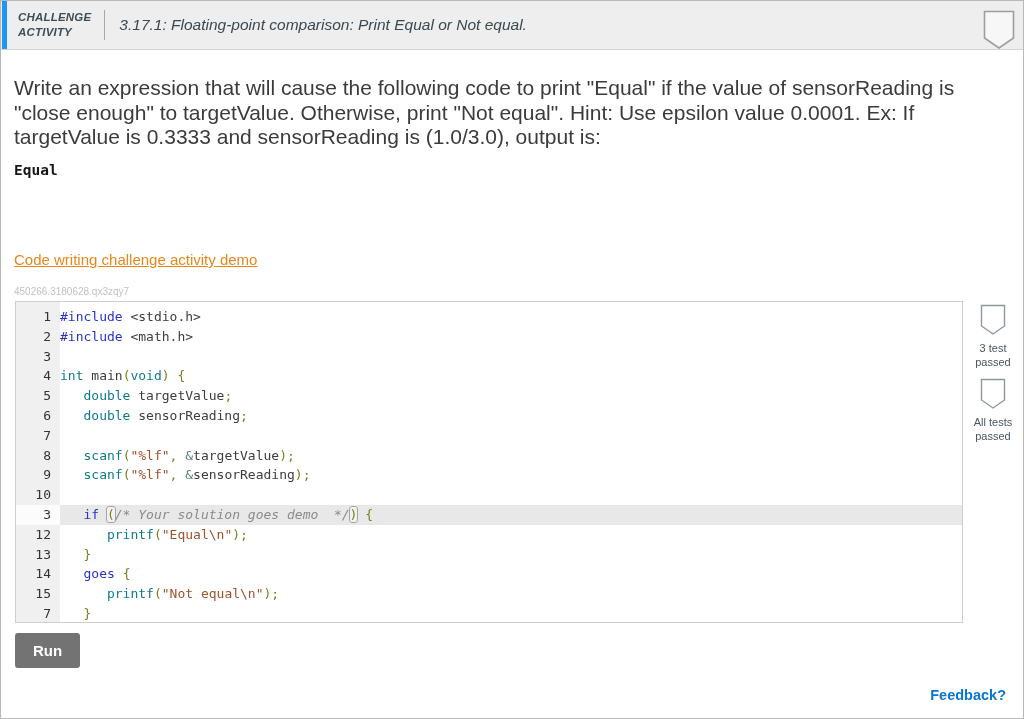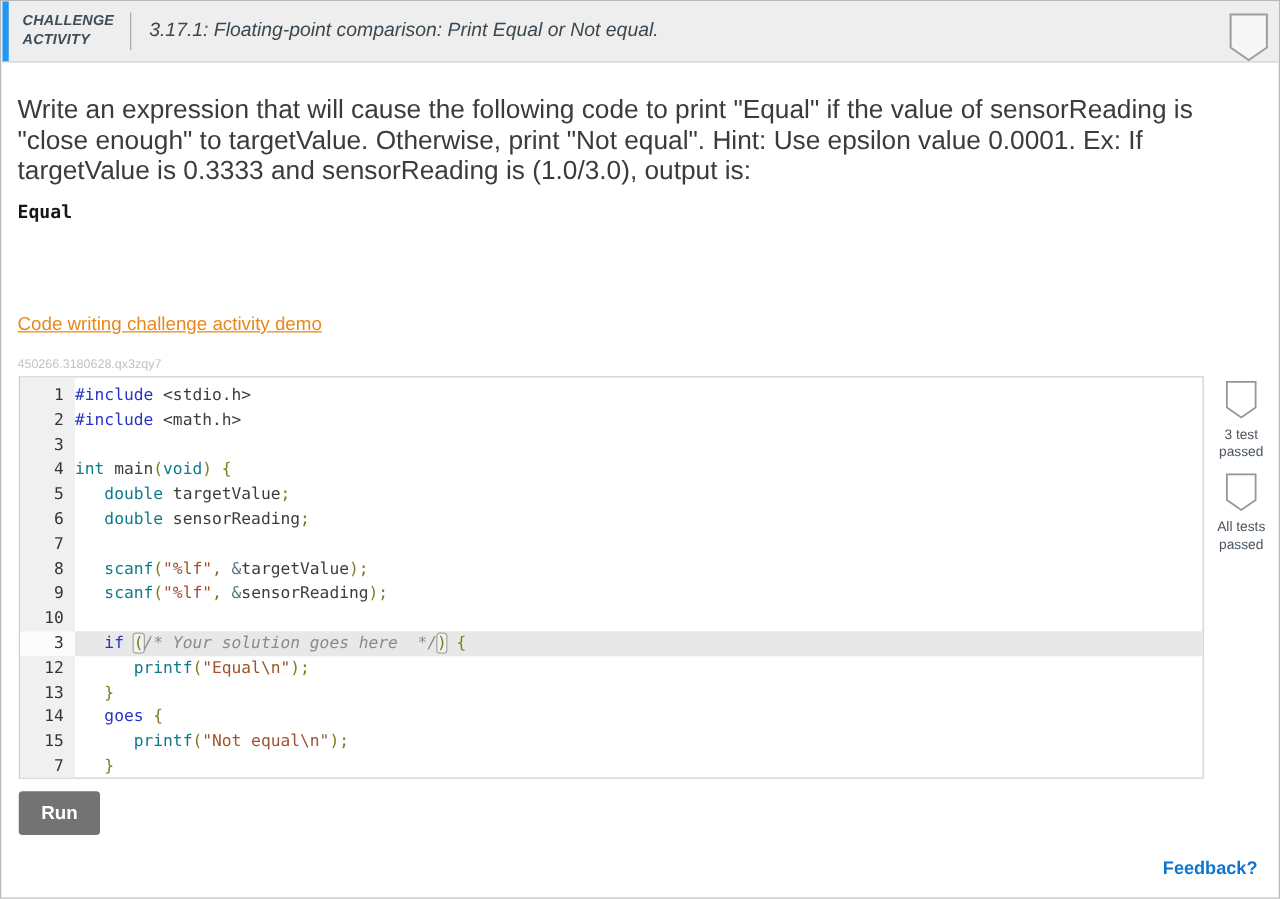--- a/index.html
+++ b/index.html
@@ -214,21 +214,21 @@
         <div class="ed-row"><span class="gutter">1</span><span class="code"><span class="tk-kw">#include</span><span class="tk-tx"> &lt;stdio.h&gt;</span></span></div>
         <div class="ed-row"><span class="gutter">2</span><span class="code"><span class="tk-kw">#include</span><span class="tk-tx"> &lt;math.h&gt;</span></span></div>
         <div class="ed-row"><span class="gutter">3</span><span class="code"></span></div>
         <div class="ed-row"><span class="gutter">4</span><span class="code"><span class="tk-ty">int</span><span class="tk-tx"> main</span><span class="tk-pu">(</span><span class="tk-ty">void</span><span class="tk-pu">)</span><span class="tk-tx"> </span><span class="tk-pu">{</span></span></div>
         <div class="ed-row"><span class="gutter">5</span><span class="code"><span class="tk-tx">   </span><span class="tk-ty">double</span><span class="tk-tx"> targetValue</span><span class="tk-pu">;</span></span></div>
         <div class="ed-row"><span class="gutter">6</span><span class="code"><span class="tk-tx">   </span><span class="tk-ty">double</span><span class="tk-tx"> sensorReading</span><span class="tk-pu">;</span></span></div>
         <div class="ed-row"><span class="gutter">7</span><span class="code"></span></div>
         <div class="ed-row"><span class="gutter">8</span><span class="code"><span class="tk-tx">   </span><span class="tk-fn">scanf</span><span class="tk-pu">(</span><span class="tk-st">"%lf"</span><span class="tk-pu">,</span><span class="tk-tx"> </span><span class="tk-am">&amp;</span><span class="tk-tx">targetValue</span><span class="tk-pu">);</span></span></div>
         <div class="ed-row"><span class="gutter">9</span><span class="code"><span class="tk-tx">   </span><span class="tk-fn">scanf</span><span class="tk-pu">(</span><span class="tk-st">"%lf"</span><span class="tk-pu">,</span><span class="tk-tx"> </span><span class="tk-am">&amp;</span><span class="tk-tx">sensorReading</span><span class="tk-pu">);</span></span></div>
         <div class="ed-row"><span class="gutter">10</span><span class="code"></span></div>
-        <div class="ed-row active"><span class="gutter">3</span><span class="code"><span class="tk-tx">   </span><span class="tk-kw">if</span><span class="tk-tx"> </span><span class="tk-mt">(</span><span class="tk-cm">/* Your solution goes here  */</span><span class="tk-mt">)</span><span class="tk-tx"> </span><span class="tk-pu">{</span></span></div>
+        <div class="ed-row active"><span class="gutter">3</span><span class="code"><span class="tk-tx">   </span><span class="tk-kw">if</span><span class="tk-tx"> </span><span class="tk-mt">(</span><span class="tk-cm">/* Your solution goes demo  */</span><span class="tk-mt">)</span><span class="tk-tx"> </span><span class="tk-pu">{</span></span></div>
         <div class="ed-row"><span class="gutter">12</span><span class="code"><span class="tk-tx">      </span><span class="tk-fn">printf</span><span class="tk-pu">(</span><span class="tk-st">"Equal\n"</span><span class="tk-pu">);</span></span></div>
         <div class="ed-row"><span class="gutter">13</span><span class="code"><span class="tk-tx">   </span><span class="tk-pu">}</span></span></div>
         <div class="ed-row"><span class="gutter">14</span><span class="code"><span class="tk-tx">   </span><span class="tk-kw">goes</span><span class="tk-tx"> </span><span class="tk-pu">{</span></span></div>
         <div class="ed-row"><span class="gutter">15</span><span class="code"><span class="tk-tx">      </span><span class="tk-fn">printf</span><span class="tk-pu">(</span><span class="tk-st">"Not equal\n"</span><span class="tk-pu">);</span></span></div>
         <div class="ed-row"><span class="gutter">7</span><span class="code"><span class="tk-tx">   </span><span class="tk-pu">}</span></span></div>
       </div>
   </div>
 
   <div class="test-rail">
     <div class="test-badge">

